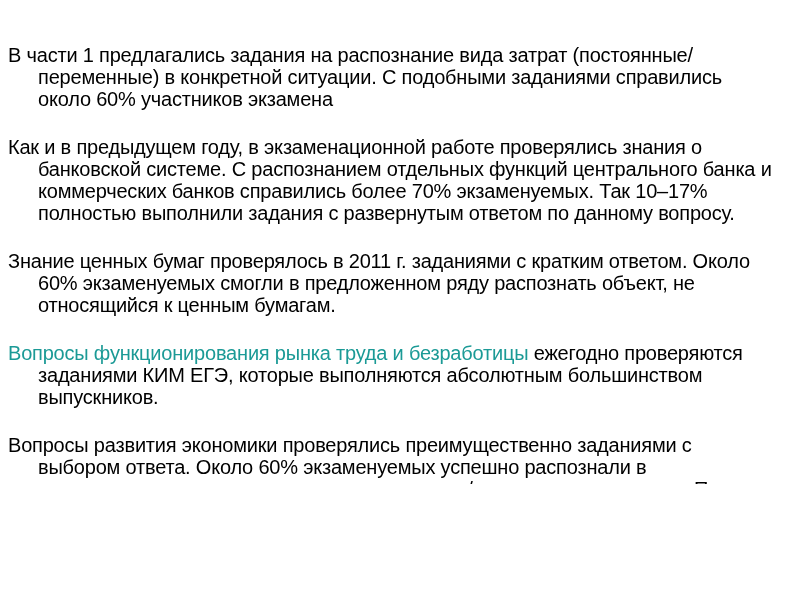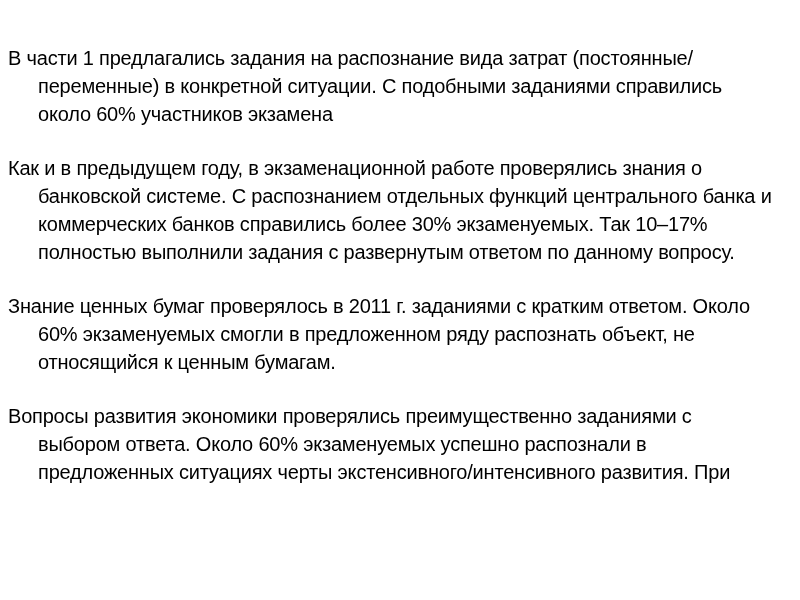--- a/index.html
+++ b/index.html
@@ -8,42 +8,43 @@
       background: #ffffff;
     }
     .slide {
       position: relative;
       width: 800px;
       height: 484px;
       background: #ffffff;
       overflow: hidden;
       font-family: "Liberation Sans", sans-serif;
       font-size: 20px;
-      line-height: 28px;
+      line-height: 22px;
       color: #000000;
       box-sizing: border-box;
       padding: 44px 26px 0 8px;
     }
     .para {
       margin: 0 0 26px 0;
       padding-left: 30px;   
       text-indent: -30px;   
       letter-spacing: -0.2px;
     }
     .lead-teal { color: #1B9A96; }
     .lead-red  { color: #E01313; }
   </style>
 </head>
 <body>
 
 <div class="slide">
 
   <div class="para"><span>В части 1 предлагались задания на распознание вида затрат (постоянные/переменные) в конкретной ситуации. С подобными заданиями справились около 60% участников экзамена</span></div>
 
-  <div class="para"><span>Как и в предыдущем году, в экзаменационной работе проверялись знания о банковской системе. С распознанием отдельных функций центрального банка и коммерческих банков справились более 30% экзаменуемых. Так 10–17% полностью выполнили задания с развернутым ответом по данному вопросу.</span></div>
+  <div class="para"><span>Как и в предыдущем году, в экзаменационной работе проверялись знания о банковской системе. С распознанием отдельных функций центрального банка и коммерческих банков справились более 70% экзаменуемых. Так 10–17% полностью выполнили задания с развернутым ответом по данному вопросу.</span></div>
 
   <div class="para"><span>Знание ценных бумаг проверялось в 2011 г. заданиями с кратким ответом. Около 60% экзаменуемых смогли в предложенном ряду распознать объект, не относящийся к ценным бумагам.</span></div>
 
+  <div class="para"><span class="lead-teal">Вопросы функционирования рынка труда и безработицы</span><span> ежегодно проверяются заданиями КИМ ЕГЭ, которые выполняются абсолютным большинством выпускников.</span></div>
 
   <div class="para"><span>Вопросы развития экономики проверялись преимущественно заданиями с выбором ответа. Около 60% экзаменуемых успешно распознали в предложенных ситуациях черты экстенсивного/интенсивного развития. При этом менее половины выпускников смогли привести хотя бы один пример, иллюстрирующий политику государства, направленную на ускорение экономического роста.</span></div>
 
 
 </div>
 
 </body></html>

